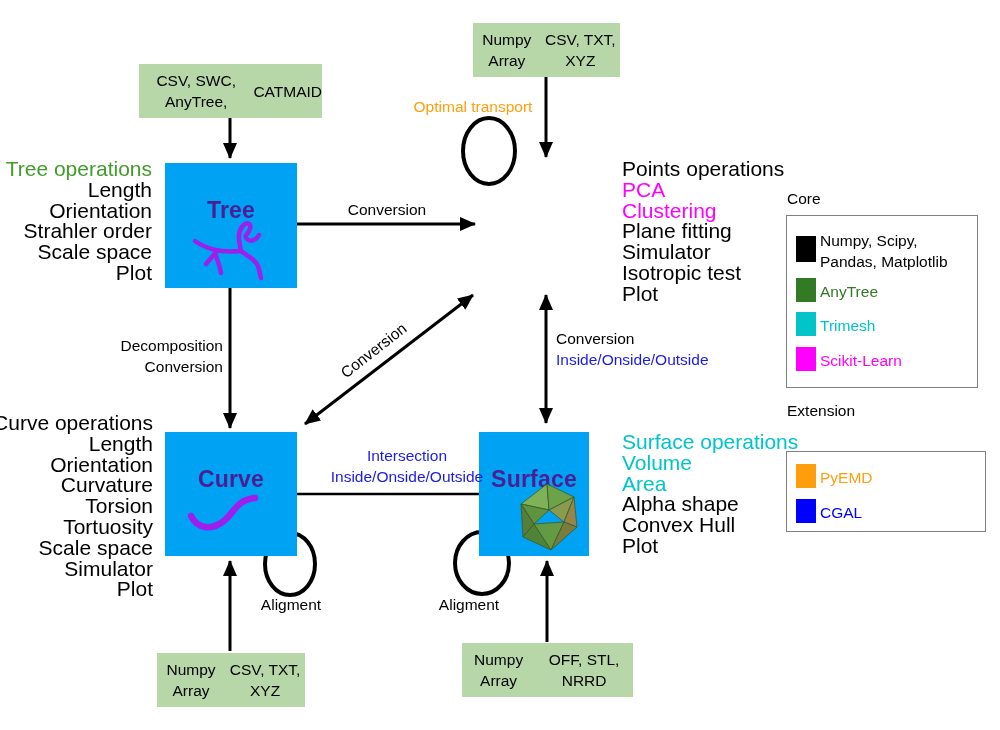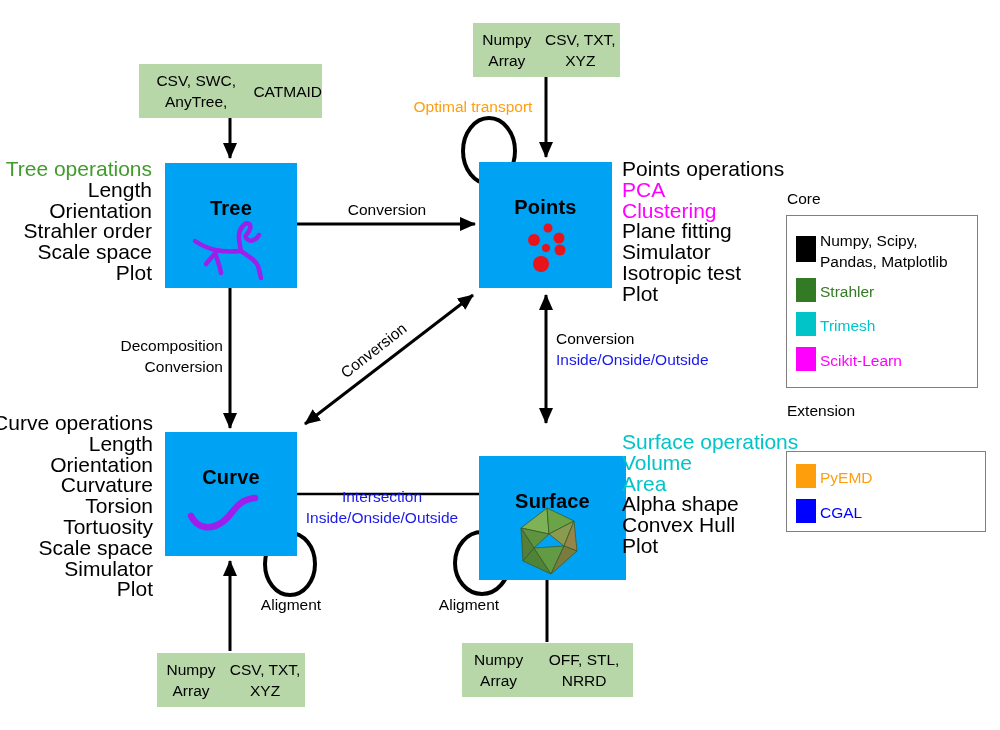--- a/index.html
+++ b/index.html
@@ -5,21 +5,21 @@
   html,body{margin:0;padding:0;background:#ffffff;}
   #stage{
     position:relative;width:1000px;height:730px;background:#ffffff;overflow:hidden;
     font-family:"Liberation Sans", sans-serif;color:#000;
   }
   
   .edges{position:absolute;left:0;top:0;z-index:1;}
   
   .node{position:absolute;background:#00A2F3;z-index:2;}
   .node-title{position:absolute;top:34px;left:0;width:100%;text-align:center;
-    color:#000000;font-weight:bold;font-size:20px;letter-spacing:.2px;}
+    color:#4c1d95;font-weight:bold;font-size:23px;letter-spacing:.2px;}
   .node-icon{position:absolute;left:0;bottom:0;}
   
   .input-box{position:absolute;background:#B7D7A8;z-index:2;display:flex;
     justify-content:center;align-items:center;text-align:center;font-size:15.5px;line-height:21px;}
   
   .ops{position:absolute;z-index:3;font-size:21px;line-height:20.8px;}
   .ops div{white-space:nowrap;}
   .ops-right{text-align:right;}
   
   .edge-label{position:absolute;z-index:3;font-size:15.5px;line-height:20.8px;white-space:nowrap;}
@@ -72,42 +72,29 @@
       <g fill="none" stroke="#9D1FEB" stroke-width="4.5" stroke-linecap="round" stroke-linejoin="round">
         <path d="M30 21 C42 29 54 33 76 31"></path>
         <path d="M52 31 L41 44"></path>
         <path d="M50 32 C52 40 55 46 56 53"></path>
         <path d="M76 31 C74 21 72 13 77 7 C81 1 87 3 85 9 C83 15 78 15 82 19 C86 23 92 19 94 15"></path>
         <path d="M76 31 C84 37 90 39 93 46 C95 52 95 55 96 58"></path>
       </g>
     </svg>
   </div>
 
-  <div class="node" style="left:479px;top:162px;width:133px;height:126px;">
-    <div class="node-title">Points</div>
-    <svg class="node-icon" width="133" height="68" viewBox="0 0 133 68">
-      <g fill="#E8141C">
-        <circle cx="69" cy="8" r="4.5"></circle>
-        <circle cx="55" cy="20" r="6"></circle>
-        <circle cx="80" cy="18" r="5.5"></circle>
-        <circle cx="67" cy="28" r="4"></circle>
-        <circle cx="81" cy="30" r="5.5"></circle>
-        <circle cx="62" cy="44" r="8"></circle>
-      </g>
-    </svg>
-  </div>
 
   <div class="node" style="left:165px;top:432px;width:132px;height:124px;">
     <div class="node-title">Curve</div>
     <svg class="node-icon" width="132" height="68" viewBox="0 0 132 68">
       <path d="M26 28 C32 40 46 44 60 32 C70 23 72 12 90 10" fill="none" stroke="#9D1FEB" stroke-width="6.5" stroke-linecap="round"></path>
     </svg>
   </div>
 
-  <div class="node" style="left:479px;top:456px;width:135px;height:124px;padding-left:12px;">
+  <div class="node" style="left:479px;top:432px;width:110px;height:124px;">
     <div class="node-title">Surface</div>
     <svg class="node-icon" width="133" height="76" viewBox="0 0 133 76">
       <g stroke="#3C5A28" stroke-width="0.8" stroke-linejoin="round">
         <polygon points="68,4 42,24 70,30" fill="#7DB356"></polygon>
         <polygon points="68,4 70,30 95,17" fill="#6BA348"></polygon>
         <polygon points="42,24 55,44 70,30" fill="#5E9440"></polygon>
         <polygon points="70,30 85,42 95,17" fill="#8A9A4E"></polygon>
         <polygon points="95,17 98,47 85,42" fill="#96854A"></polygon>
         <polygon points="42,24 44,57 55,44" fill="#557F38"></polygon>
         <polygon points="55,44 44,57 72,70" fill="#4F8436"></polygon>
@@ -181,39 +168,39 @@
     <div>Conversion</div>
   </div>
 
   <div class="edge-label rot-diag" style="left:374px;top:351px;">Conversion</div>
 
   <div class="edge-label" style="left:556px;top:329px;">
     <div>Conversion</div>
     <div class="c-blue">Inside/Onside/Outside</div>
   </div>
 
-  <div class="edge-label center-x txt-c" style="left:382px;top:446px;margin-top:41px;">
+  <div class="edge-label center-x txt-c" style="left:407px;top:446px;">
     <div class="c-blue">Intersection</div>
     <div class="c-blue">Inside/Onside/Outside</div>
   </div>
 
   <div class="edge-label center-x c-orange" style="left:473px;top:97px;">Optimal transport</div>
 
   <div class="edge-label center-x" style="left:291px;top:595px;">Aligment</div>
 
   <div class="edge-label center-x" style="left:469px;top:595px;">Aligment</div>
 
   <div class="legend-title" style="left:787px;top:190px;">Core</div>
 
   <div class="legend-box" style="left:786px;top:215px;width:190px;height:171px;">
     <div class="swatch" style="left: 9px; top: 20px; height: 26px; background: rgb(0, 0, 0);"></div>
     <div class="legend-label" style="top: 14px; color: rgb(0, 0, 0);">Numpy, Scipy,
 Pandas, Matplotlib</div>
     <div class="swatch" style="left: 9px; top: 62px; background: rgb(51, 122, 37);"></div>
-    <div class="legend-label" style="top: 65px; color: rgb(51, 122, 37);">Strahler</div>
+    <div class="legend-label" style="top: 65px; color: rgb(51, 122, 37);">AnyTree</div>
     <div class="swatch" style="left: 9px; top: 96px; background: rgb(0, 196, 200);"></div>
     <div class="legend-label" style="top: 99px; color: rgb(0, 196, 200);">Trimesh</div>
     <div class="swatch" style="left: 9px; top: 131px; background: rgb(255, 0, 255);"></div>
     <div class="legend-label" style="top: 134px; color: rgb(255, 0, 255);">Scikit-Learn</div>
   </div>
 
   <div class="legend-title" style="left:787px;top:402px;">Extension</div>
 
   <div class="legend-box" style="left:786px;top:451px;width:190px;height:79px;padding-left:8px;">
     <div class="swatch" style="left: 9px; top: 12px; background: rgb(255, 158, 13);"></div>

